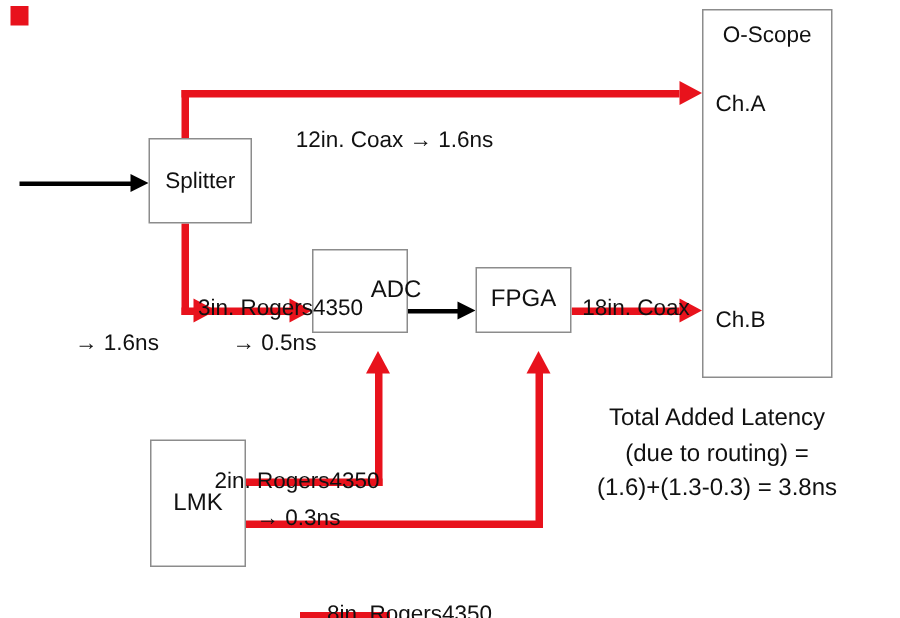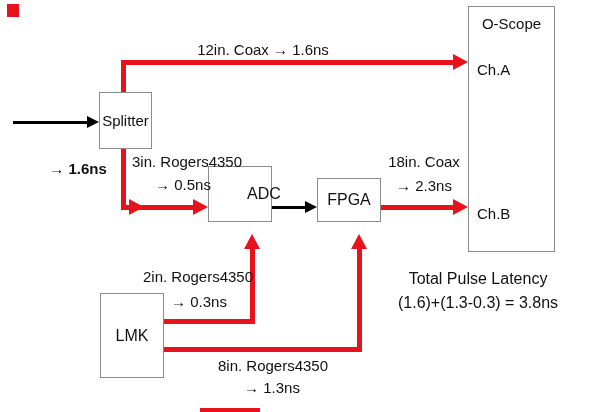--- a/index.html
+++ b/index.html
@@ -28,20 +28,21 @@
     white-space: nowrap;
     box-sizing: border-box;
   }
   .lbl {
     position: absolute;
     transform: translateX(-50%);
     white-space: nowrap;
     font-size: 15px;
     text-align: center;
     line-height: 1.2;
+    margin-top: 44px;
   }
   .rline { position: absolute; background: var(--red); }
   .bline { position: absolute; background: var(--black); }
   .arr-r {
     position: absolute; width: 0; height: 0;
     border-top: 8px solid transparent;
     border-bottom: 8px solid transparent;
     border-left: 15px solid var(--red);
   }
   .arr-u {
@@ -95,21 +96,21 @@
 
   <div class="rline" style="left:381px; top:205px; width:72px; height:5px;"></div>
   <div class="arr-r" style="left:453px; top:199px;"></div>
 
   <div class="bline" style="left:13px; top:121px; width:75px; height:3px;"></div>
   <div class="barr-r" style="left:87px; top:116px;"></div>
 
   <div class="bline" style="left:272px; top:206px; width:34px; height:3px;"></div>
   <div class="barr-r" style="left:305px; top:201px;"></div>
 
-  <div class="box" style="left:99px; top:92px; width:53px; height:57px; font-size:15px;">
+  <div class="box" style="left:99px; top:92px; width:69px; height:57px; font-size:15px;">
     <span>Splitter</span>
   </div>
 
   <div class="box" style="left:208px; top:166px; width:64px; height:56px;padding-left:48px;">
     <span>ADC</span>
   </div>
 
   <div class="box" style="left:317px; top:178px; width:64px; height:44px;">
     <span>FPGA</span>
   </div>
@@ -120,32 +121,32 @@
     <div class="ch-label" style="top:198px;">Ch.B</div>
   </div>
 
   <div class="box" style="left:100px; top:293px; width:64px; height:85px;">
     <span>LMK</span>
   </div>
 
 
   <div class="lbl" style="left:263px; top:41px;">12in. Coax → 1.6ns</div>
 
-  <div class="lbl" style="left:78px; top:160px;font-weight:bold;">→ 1.6ns</div>
+  <div class="lbl" style="left:78px; top:176px;">→ 1.6ns</div>
 
   <div class="lbl" style="left:187px; top:153px;">3in. Rogers4350</div>
   <div class="lbl" style="left:183px; top:176px;">→ 0.5ns</div>
 
   <div class="lbl" style="left:424px; top:153px;">18in. Coax</div>
-  <div class="lbl" style="left:424px; top:177px;">→ 2.3ns</div>
 
   <div class="lbl" style="left:198px; top:268px;">2in. Rogers4350</div>
   <div class="lbl" style="left:199px; top:293px;">→ 0.3ns</div>
 
   <div class="lbl" style="left:273px; top:357px;">8in. Rogers4350</div>
   <div class="lbl" style="left:272px; top:379px;">→ 1.3ns</div>
 
   <div class="summary">
-    <div>Total Pulse Latency</div>
+    <div>Total Added Latency</div>
+    <div>(due to routing) =</div>
     <div>(1.6)+(1.3-0.3) = 3.8ns</div>
   </div>
 
 </div>
 
 </body></html>

